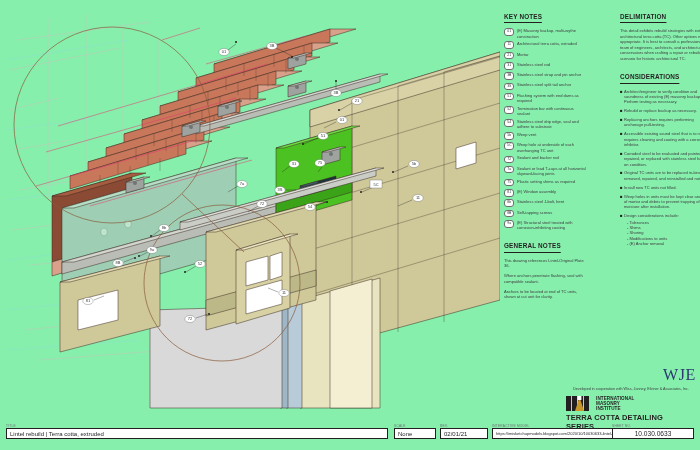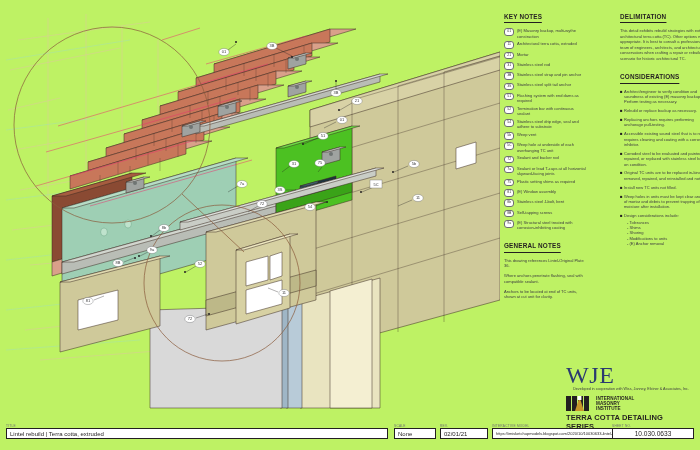--- a/index.html
+++ b/index.html
@@ -1,20 +1,20 @@
 <!DOCTYPE html>
 <html><head>
 <meta charset="utf-8">
 <style>
   html,body{margin:0;padding:0;background:#fff;}
   body{width:700px;height:450px;position:relative;overflow:hidden;
        font-family:"Liberation Sans",sans-serif;color:#231f20;}
 
   
-  .sheet{position:absolute;inset:0;background:#bef264;}
+  .sheet{position:absolute;inset:0;background:#86efac;}
 
   
   #drawing{position:absolute;left:0;top:0;width:500px;height:410px;}
   #drawing svg{display:block;}
 
   
   .col{position:absolute;font-size:4.1px;line-height:1.32;}
   #col-notes{left:504px;top:12px;width:84px;}
   #col-right{left:600px;top:12px;width:92px;margin-left:20px;}
 
@@ -43,22 +43,22 @@
 
   
   .bul{display:flex;margin-bottom:3.6px;}
   .bul-d{flex:0 0 auto;width:4px;color:#231f20;font-size:4.3px;line-height:1.25;}
   .bul-t{flex:1 1 auto;font-size:4.05px;line-height:1.32;color:#3d3d3f;}
   .sub{margin:0 0 0 7px;font-size:4.05px;line-height:1.32;color:#3d3d3f;}
   .sub span{display:block;}
 
   
   #logos{position:absolute;left:566px;top:366px;width:130px;height:54px;}
-  .wje{font-family:"Liberation Serif",serif;font-size:24px;letter-spacing:.6px;
-       color:#2b3a70;text-align:left;line-height:18px;}
+  .wje{font-family:"Liberation Serif",serif;font-size:16px;letter-spacing:.6px;
+       color:#2b3a70;text-align:right;line-height:18px;}
   .wje-sub{font-size:3.7px;line-height:1.3;color:#3d3d3f;text-align:center;
            margin-top:3px;}
   #imi{display:flex;align-items:center;margin-top:4px;}
   #imi-mark{width:27px;height:15px;position:relative;flex:0 0 auto;}
   .imi-name{font-size:4.6px;font-weight:bold;line-height:5.2px;color:#231f20;
             margin-left:3px;letter-spacing:.1px;}
   #tcds{font-size:8.1px;font-weight:bold;letter-spacing:.1px;color:#231f20;
         margin-top:2px;transform:scaleX(.93);transform-origin:left center;}
   #imi-fine{font-size:2.8px;color:#6d6e71;margin-top:1.4px;}
 

